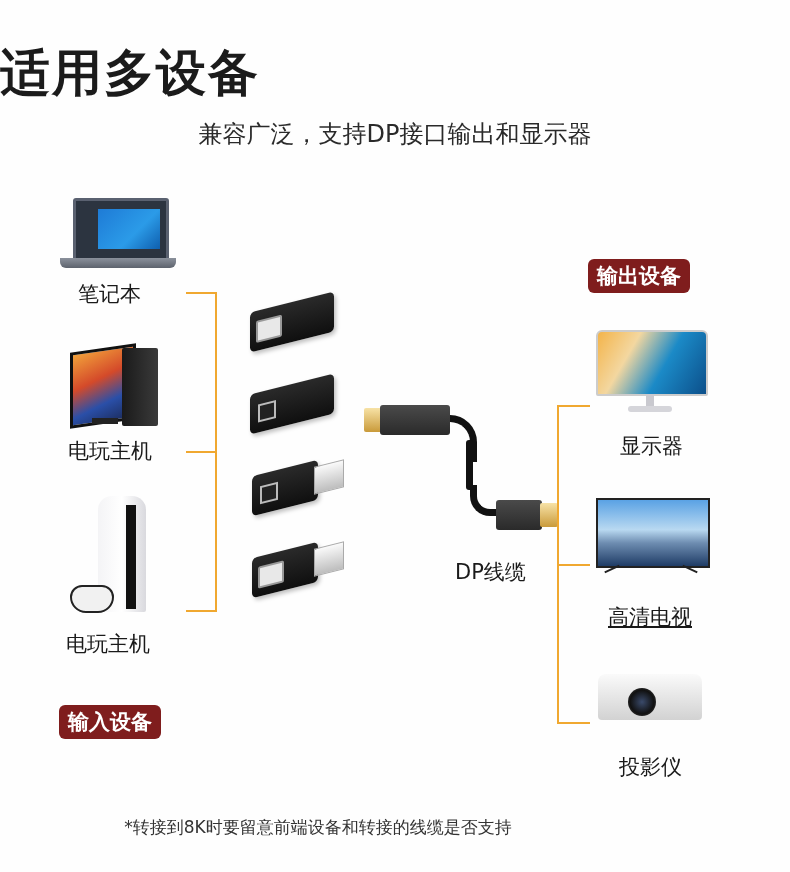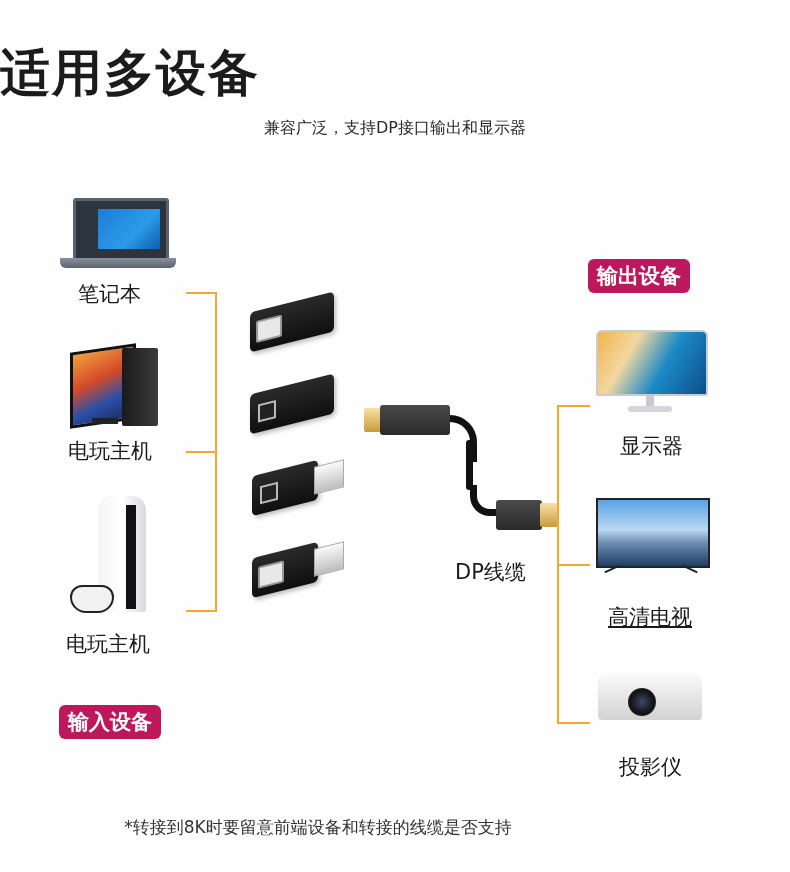--- a/index.html
+++ b/index.html
@@ -1,22 +1,22 @@
 <!DOCTYPE html>
 <html><head>
 <meta charset="utf-8">
 <style>
   html, body { margin:0; padding:0; }
   body { width:790px; height:872px; background:#fefefe; position:relative; overflow:hidden;
          font-family:"DejaVu Sans","Liberation Sans",sans-serif; color:#1a1a1a; }
   .abs { position:absolute; }
   .title { left:0; width:790px; top:40px; text-align:left; font-size:50px; font-weight:bold; letter-spacing:2px; color:#1b1b1b; }
-  .subtitle { left:0; width:790px; top:118px; text-align:center; font-size:16px; color:#2a2a2a; }
+  .subtitle { left:0; width:790px; top:118px; text-align:center; font-size:24px; color:#2a2a2a; }
   .label { font-size:21px; color:#1a1a1a; white-space:nowrap; }
-  .badge { background:#be185d; color:#fff; font-size:21px; font-weight:bold; padding:3px 9px; border-radius:6px; white-space:nowrap; }
+  .badge { background:#7f1d1d; color:#fff; font-size:21px; font-weight:bold; padding:3px 9px; border-radius:6px; white-space:nowrap; }
   .line { background:#f0a830; }
   .footnote { left:0; width:636px; top:816px; text-align:center; font-size:17px; color:#333; }
 
   
   .laptop-screen { left:73px; top:198px; width:90px; height:58px; background:#2c3440; border:3px solid #5a6170; border-radius:3px; }
   .laptop-screen .tiles { position:absolute; left:22px; top:8px; width:62px; height:40px;
      background:linear-gradient(135deg,#1e7bd6,#2b9be8 60%,#0f5fae); }
   .laptop-base { left:60px; top:258px; width:116px; height:10px; background:linear-gradient(#8b919c,#5d636d); border-radius:0 0 6px 6px; }
 
   .desk-monitor { left:70px; top:348px; width:60px; height:70px; background:linear-gradient(160deg,#f2a13a,#d44a2a 40%,#2a4fa8 70%,#1b2a58); border:3px solid #111; transform:skewY(-8deg); }

